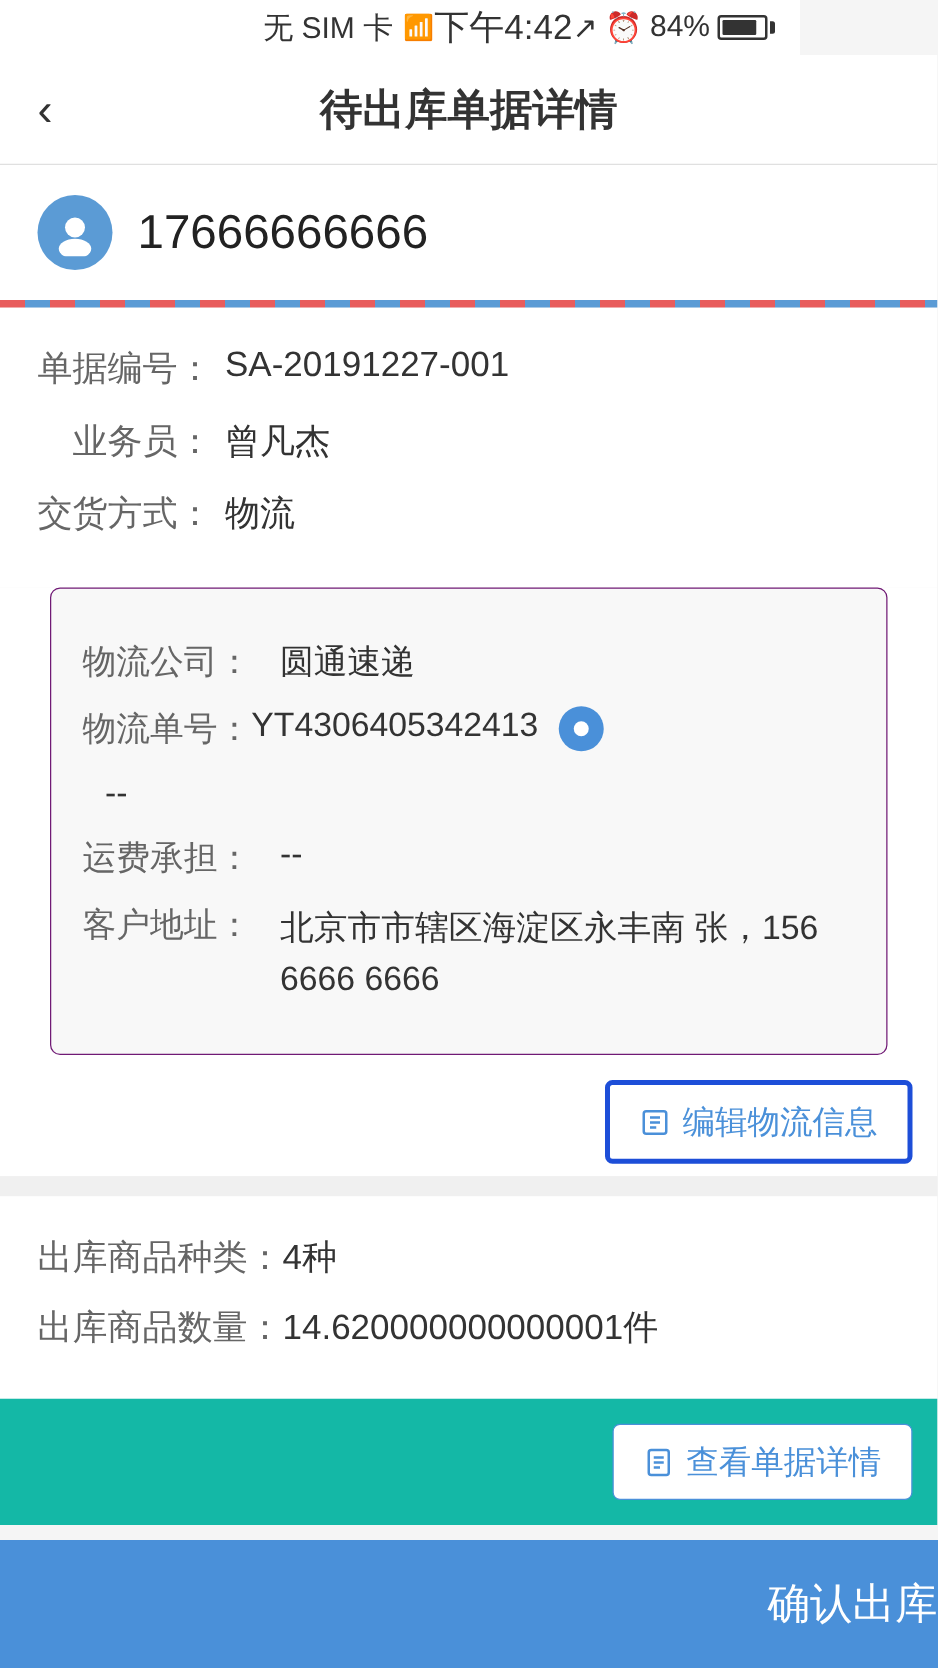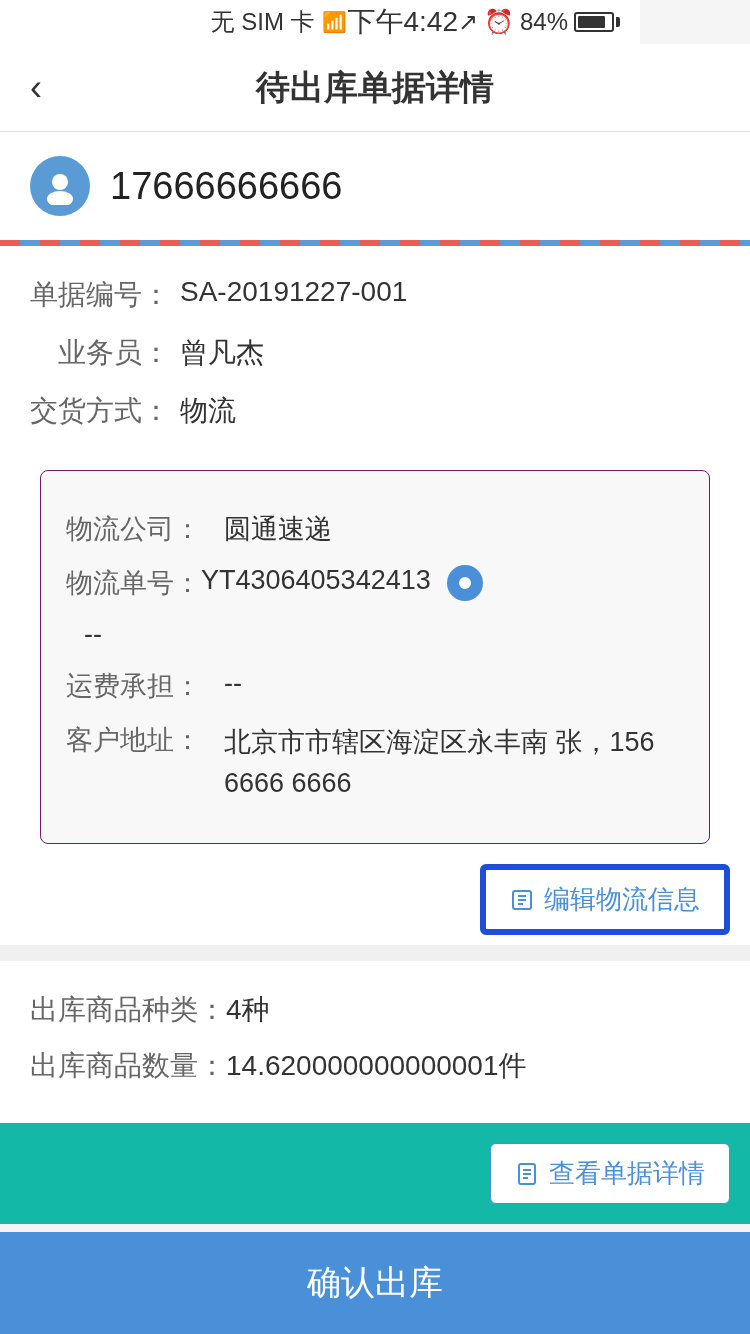--- a/index.html
+++ b/index.html
@@ -194,21 +194,21 @@
       border-radius: 50%;
     }
 
     
     .edit-btn-row {
       display: flex;
       justify-content: flex-end;
       padding: 20px 20px 10px 20px;
     }
     .edit-btn {
-      border: 6px solid #1d4ed8;
+      border: 4px solid #1d4ed8;
       border-radius: 6px;
       padding: 12px 24px;
       color: #4a90d9;
       font-size: 26px;
       display: flex;
       align-items: center;
       gap: 10px;
       background: #fff;
       cursor: pointer;
     }
@@ -267,21 +267,21 @@
     }
 
     
     .confirm-btn-container {
       position: fixed;
       bottom: 0;
       left: 0;
       width: 750px;
       background: #4a90d9;
       padding: 28px 0;
-      text-align: center;
+      text-align: right;
       cursor: pointer;
     }
     .confirm-btn-text {
       color: #fff;
       font-size: 34px;
       font-weight: 500;
     }
 
     
     .content-area {

